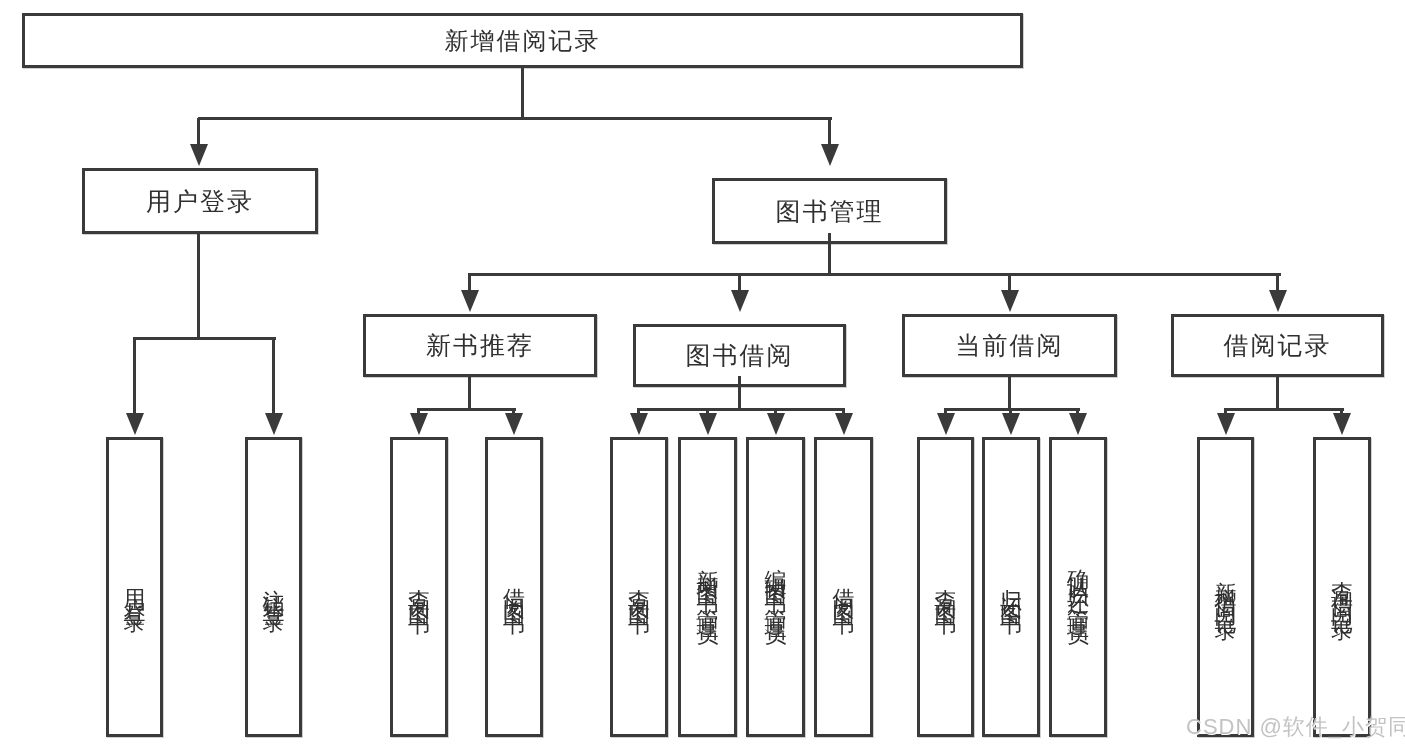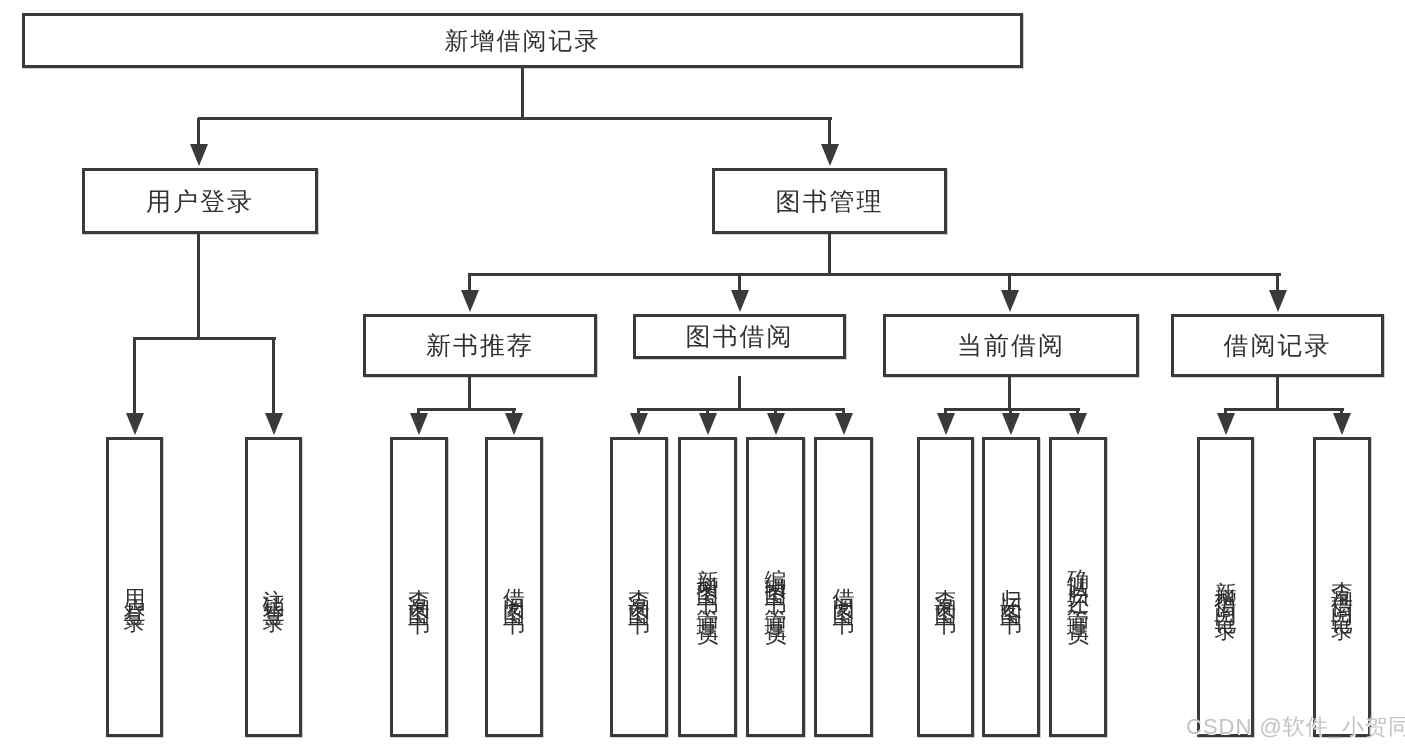--- a/index.html
+++ b/index.html
@@ -36,31 +36,31 @@
 
 <div class="stage">
 
   <div class="box top-box" style="left:22px;top:13px;width:1001px;height:55px">
     <span class="hlabel">新增借阅记录</span>
   </div>
 
   <div class="box" style="left:82px;top:168px;width:236px;height:66px">
     <span class="hlabel">用户登录</span>
   </div>
-  <div class="box" style="left:712px;top:168px;width:235px;height:66px">
+  <div class="box" style="left:712px;top:178px;width:235px;height:66px">
     <span class="hlabel">图书管理</span>
   </div>
 
   <div class="box" style="left:363px;top:314px;width:234px;height:63px">
     <span class="hlabel">新书推荐</span>
   </div>
-  <div class="box" style="left:633px;top:314px;width:213px;height:45px">
+  <div class="box" style="left:633px;top:324px;width:213px;height:63px">
     <span class="hlabel">图书借阅</span>
   </div>
-  <div class="box" style="left:883px;top:314px;width:256px;height:63px">
+  <div class="box" style="left:902px;top:314px;width:215px;height:63px">
     <span class="hlabel">当前借阅</span>
   </div>
   <div class="box" style="left:1171px;top:314px;width:213px;height:63px">
     <span class="hlabel">借阅记录</span>
   </div>
 
   <div class="box" style="left:106px;top:437px;width:57px;height:300px">
     <span class="vtext">用户登录</span>
   </div>
   <div class="box" style="left:245px;top:437px;width:57px;height:300px">

